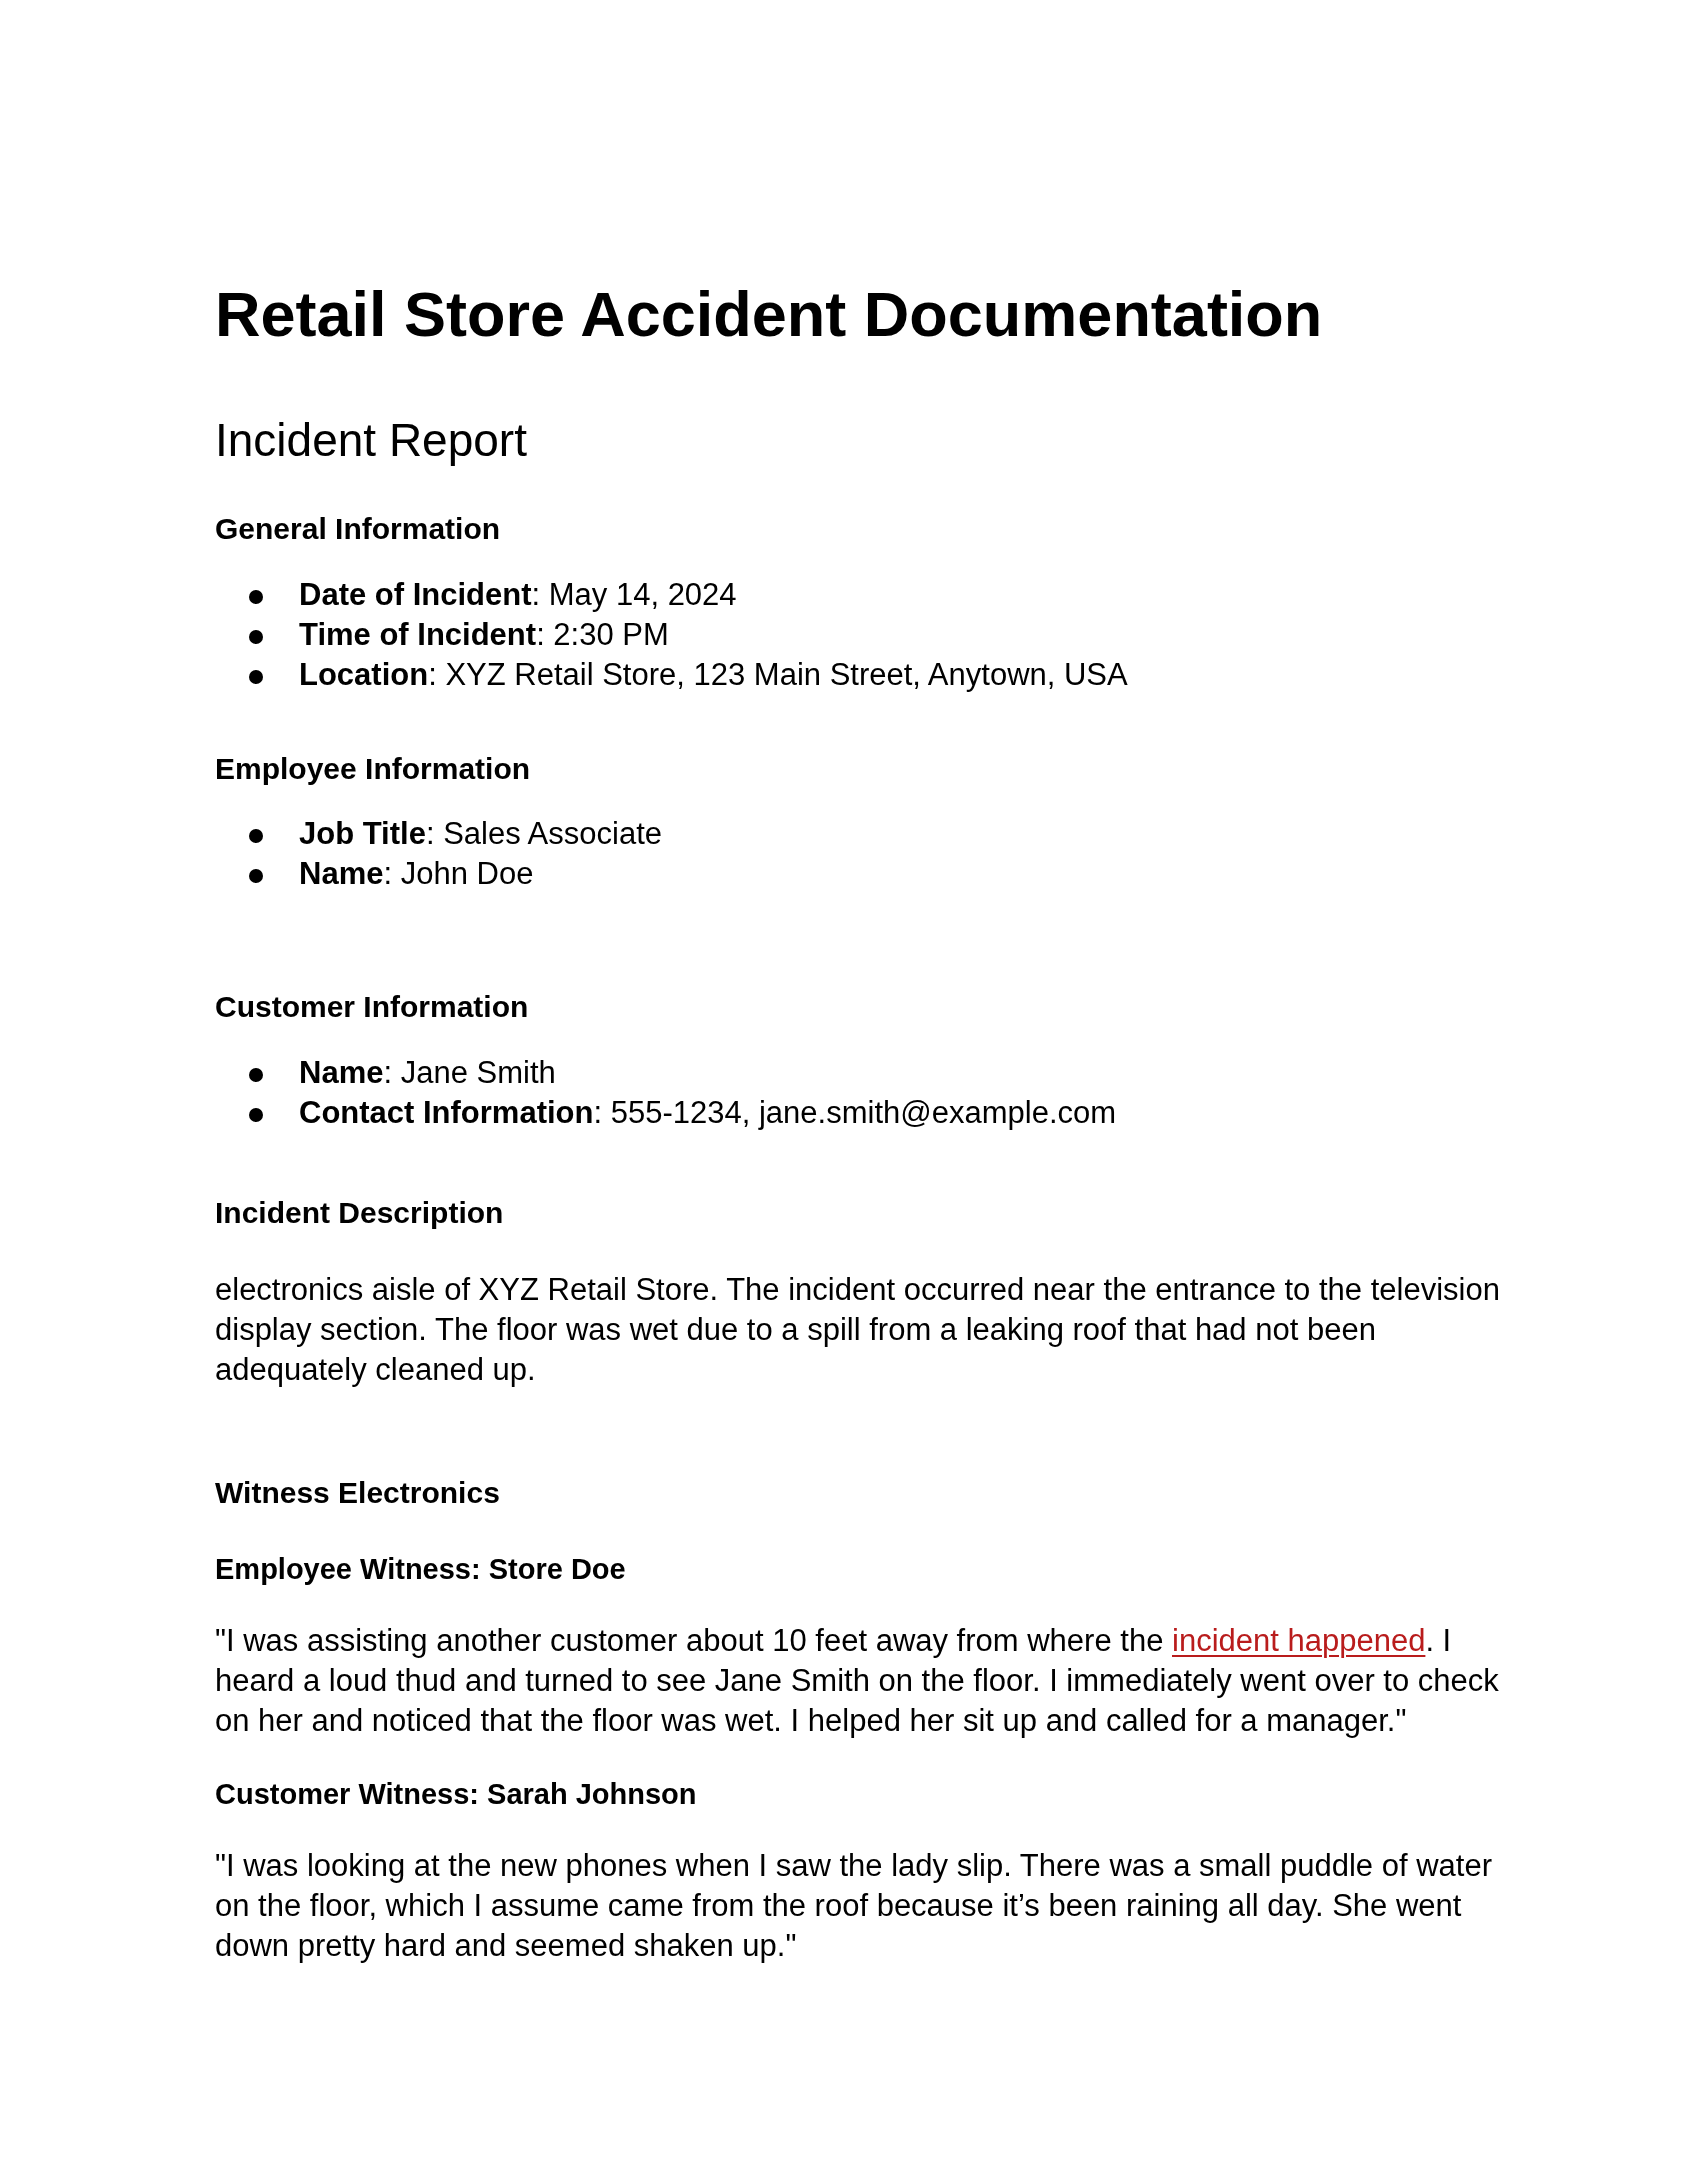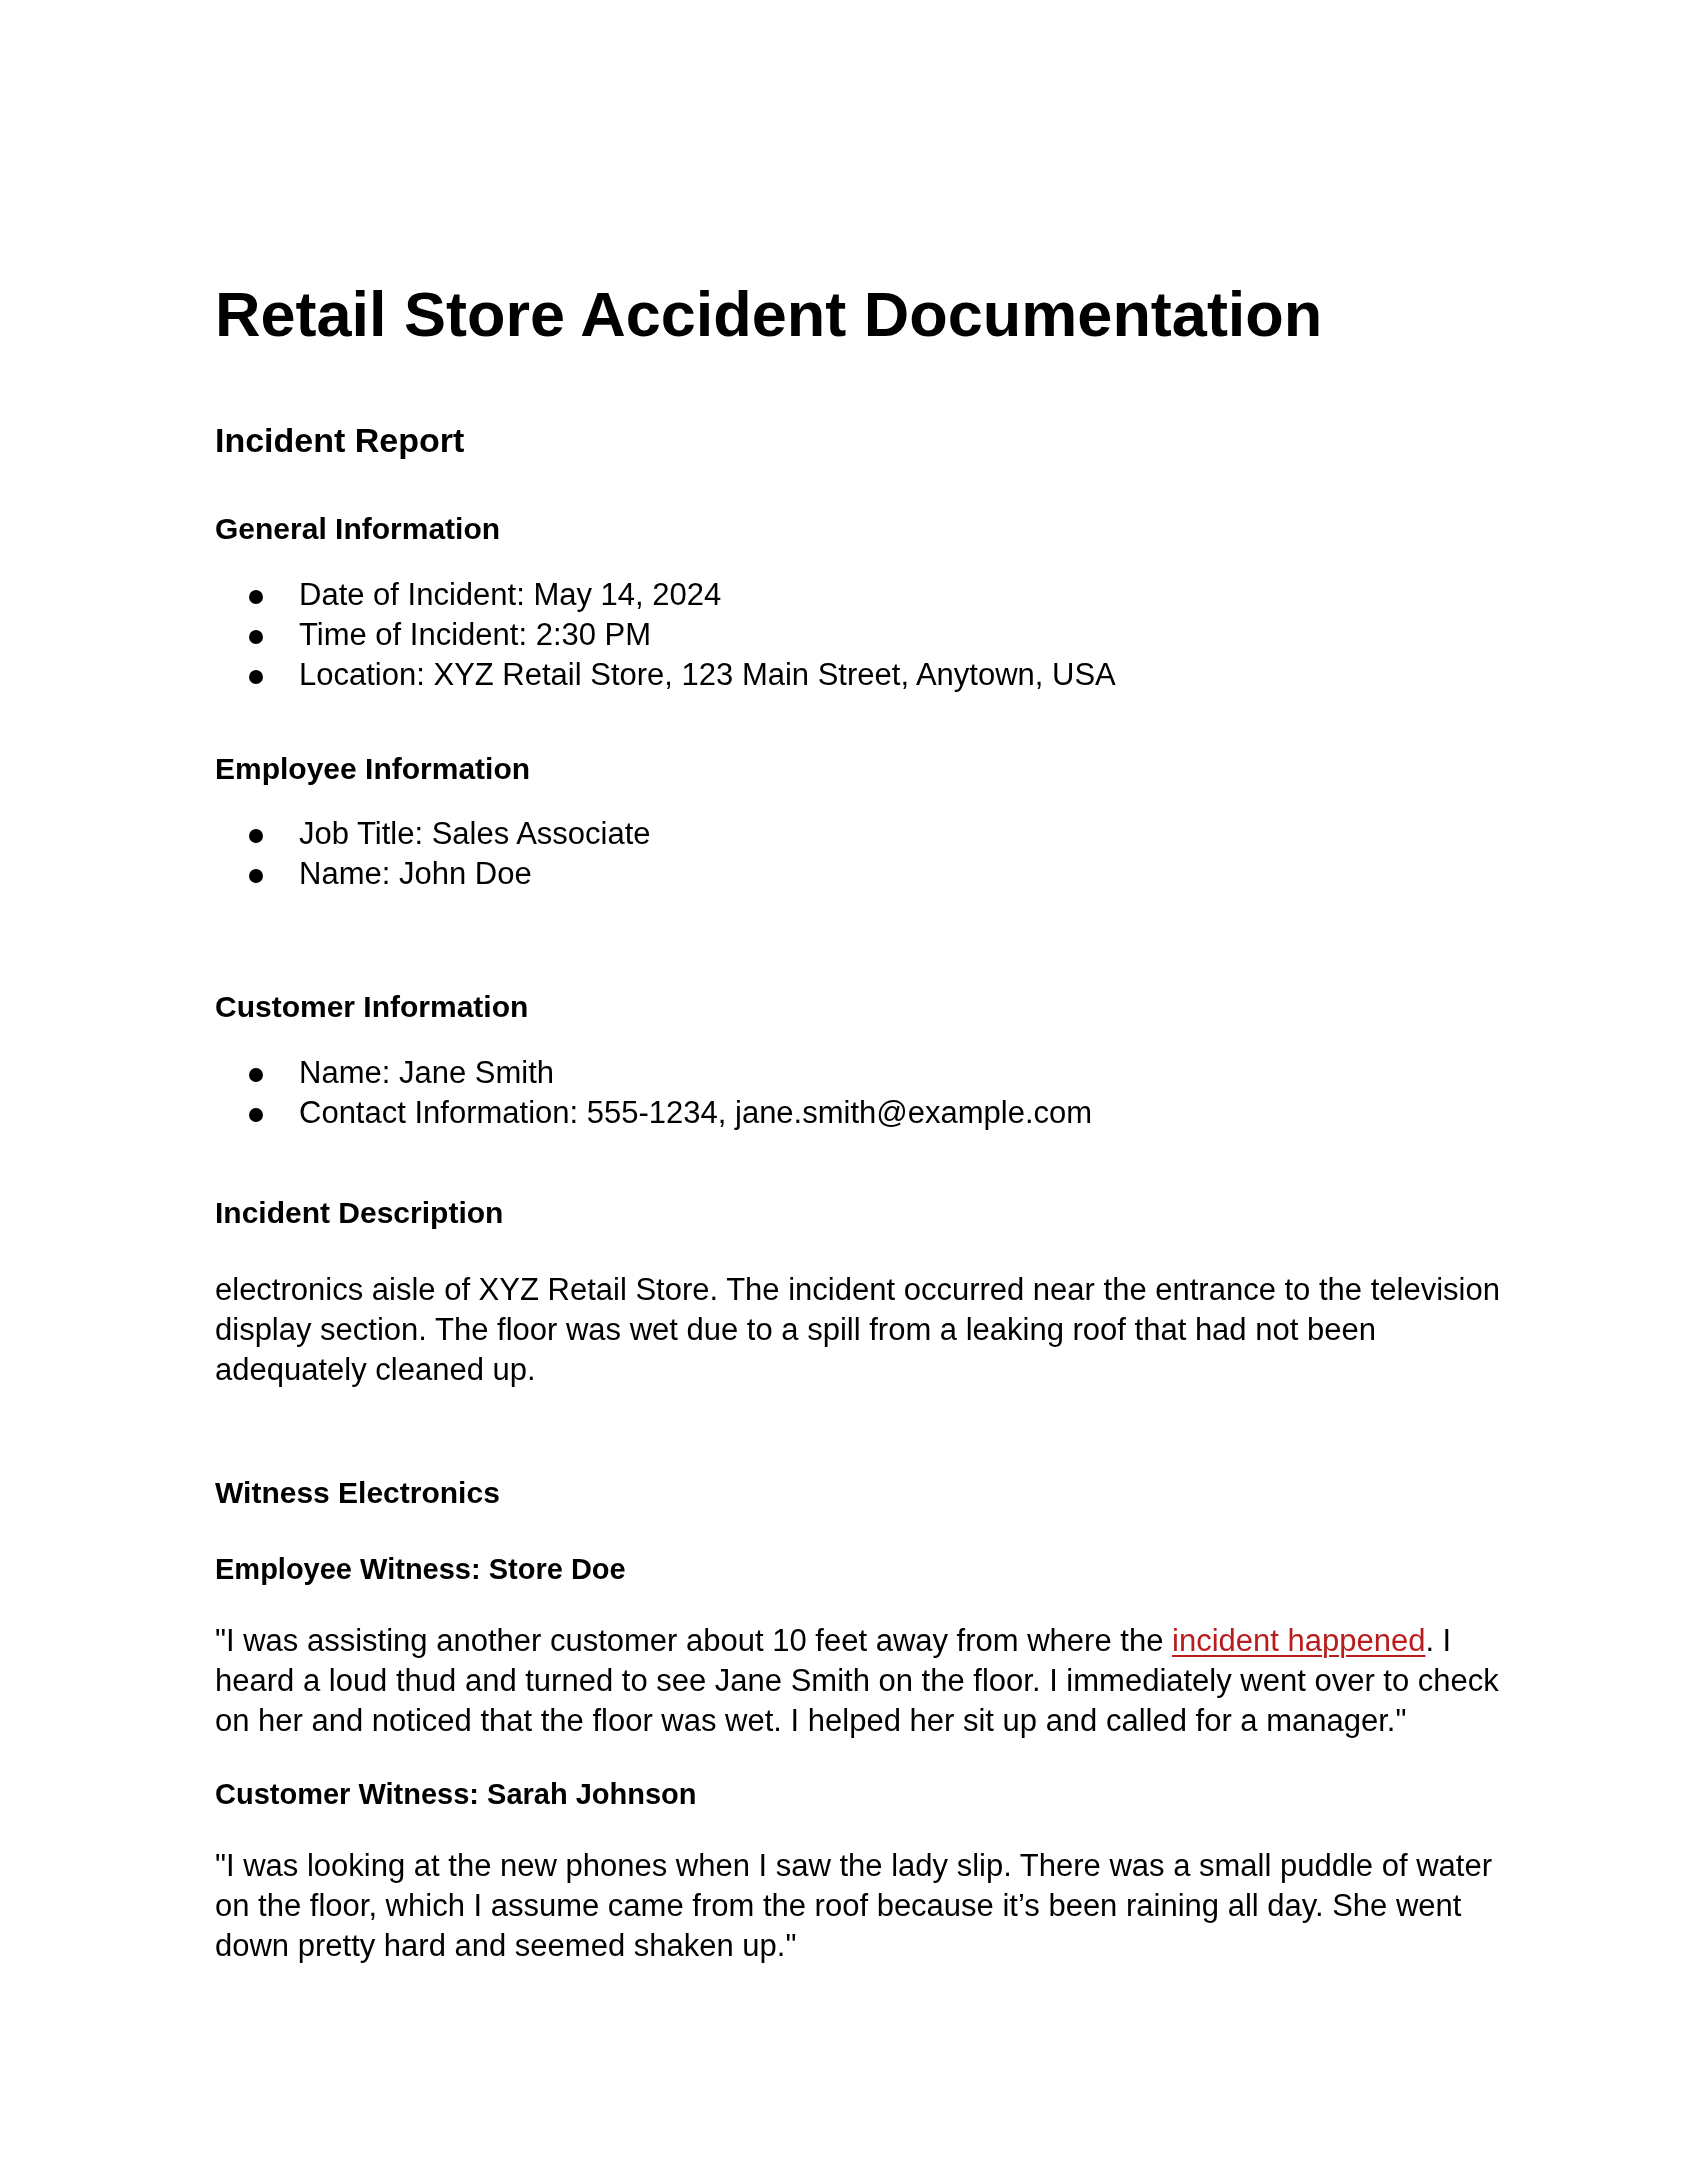--- a/index.html
+++ b/index.html
@@ -2,32 +2,32 @@
 <html style="font-size:11.7px"><head>
 <meta charset="utf-8">
 <style>
   html, body { margin: 0; padding: 0; background: #ffffff; }
   body {
     width: 1687px; height: 2183px; position: relative; overflow: hidden;
     font-family: "Liberation Sans", "DejaVu Sans", sans-serif; color: #000000;
   }
   .blk { position: absolute; left: 199px; margin: 16px; white-space: nowrap; }
   .title { font-size: 63px; font-weight: 700; line-height: 63px; letter-spacing: 0px; }
-  .h2 { font-size: 34px; font-weight: 700; line-height: 46px; }
+  .h2 { font-size: 46px; font-weight: 400; line-height: 46px; }
   .h3 { font-size: 30px; font-weight: 700; line-height: 35px; }
   .h4 { font-size: 29px; font-weight: 700; line-height: 29px; }
   .para { font-size: 31px; line-height: 40px; white-space: normal; width: 1284px; }
   .para .line { display: block; white-space: nowrap; }
   ul.bullets { position: absolute; left: 199px; margin: 0; padding: 0; list-style: none; font-size: 31px; line-height: 40px; }
   ul.bullets li { position: relative; padding-left: 100px; white-space: nowrap; }
   ul.bullets li .dot {
     position: absolute; left: 50px; top: 15.3px; width: 14px; height: 14px;
     border-radius: 50%; background: #000000;
   }
-  .label { font-weight: 400; text-align: center; }
+  .label { font-weight: 700; text-align: center; }
   a.link { color: #b91c1c; text-decoration-thickness: 2.2px; text-underline-offset: 4.4px; }
 </style>
 </head>
 <body>
 
 <h1 class="blk title" style="top:267px">Retail Store Accident Documentation</h1>
 
 <h2 class="blk h2" style="top:401px">Incident Report</h2>
 
 <h3 class="blk h3" style="top:495px">General Information</h3>

